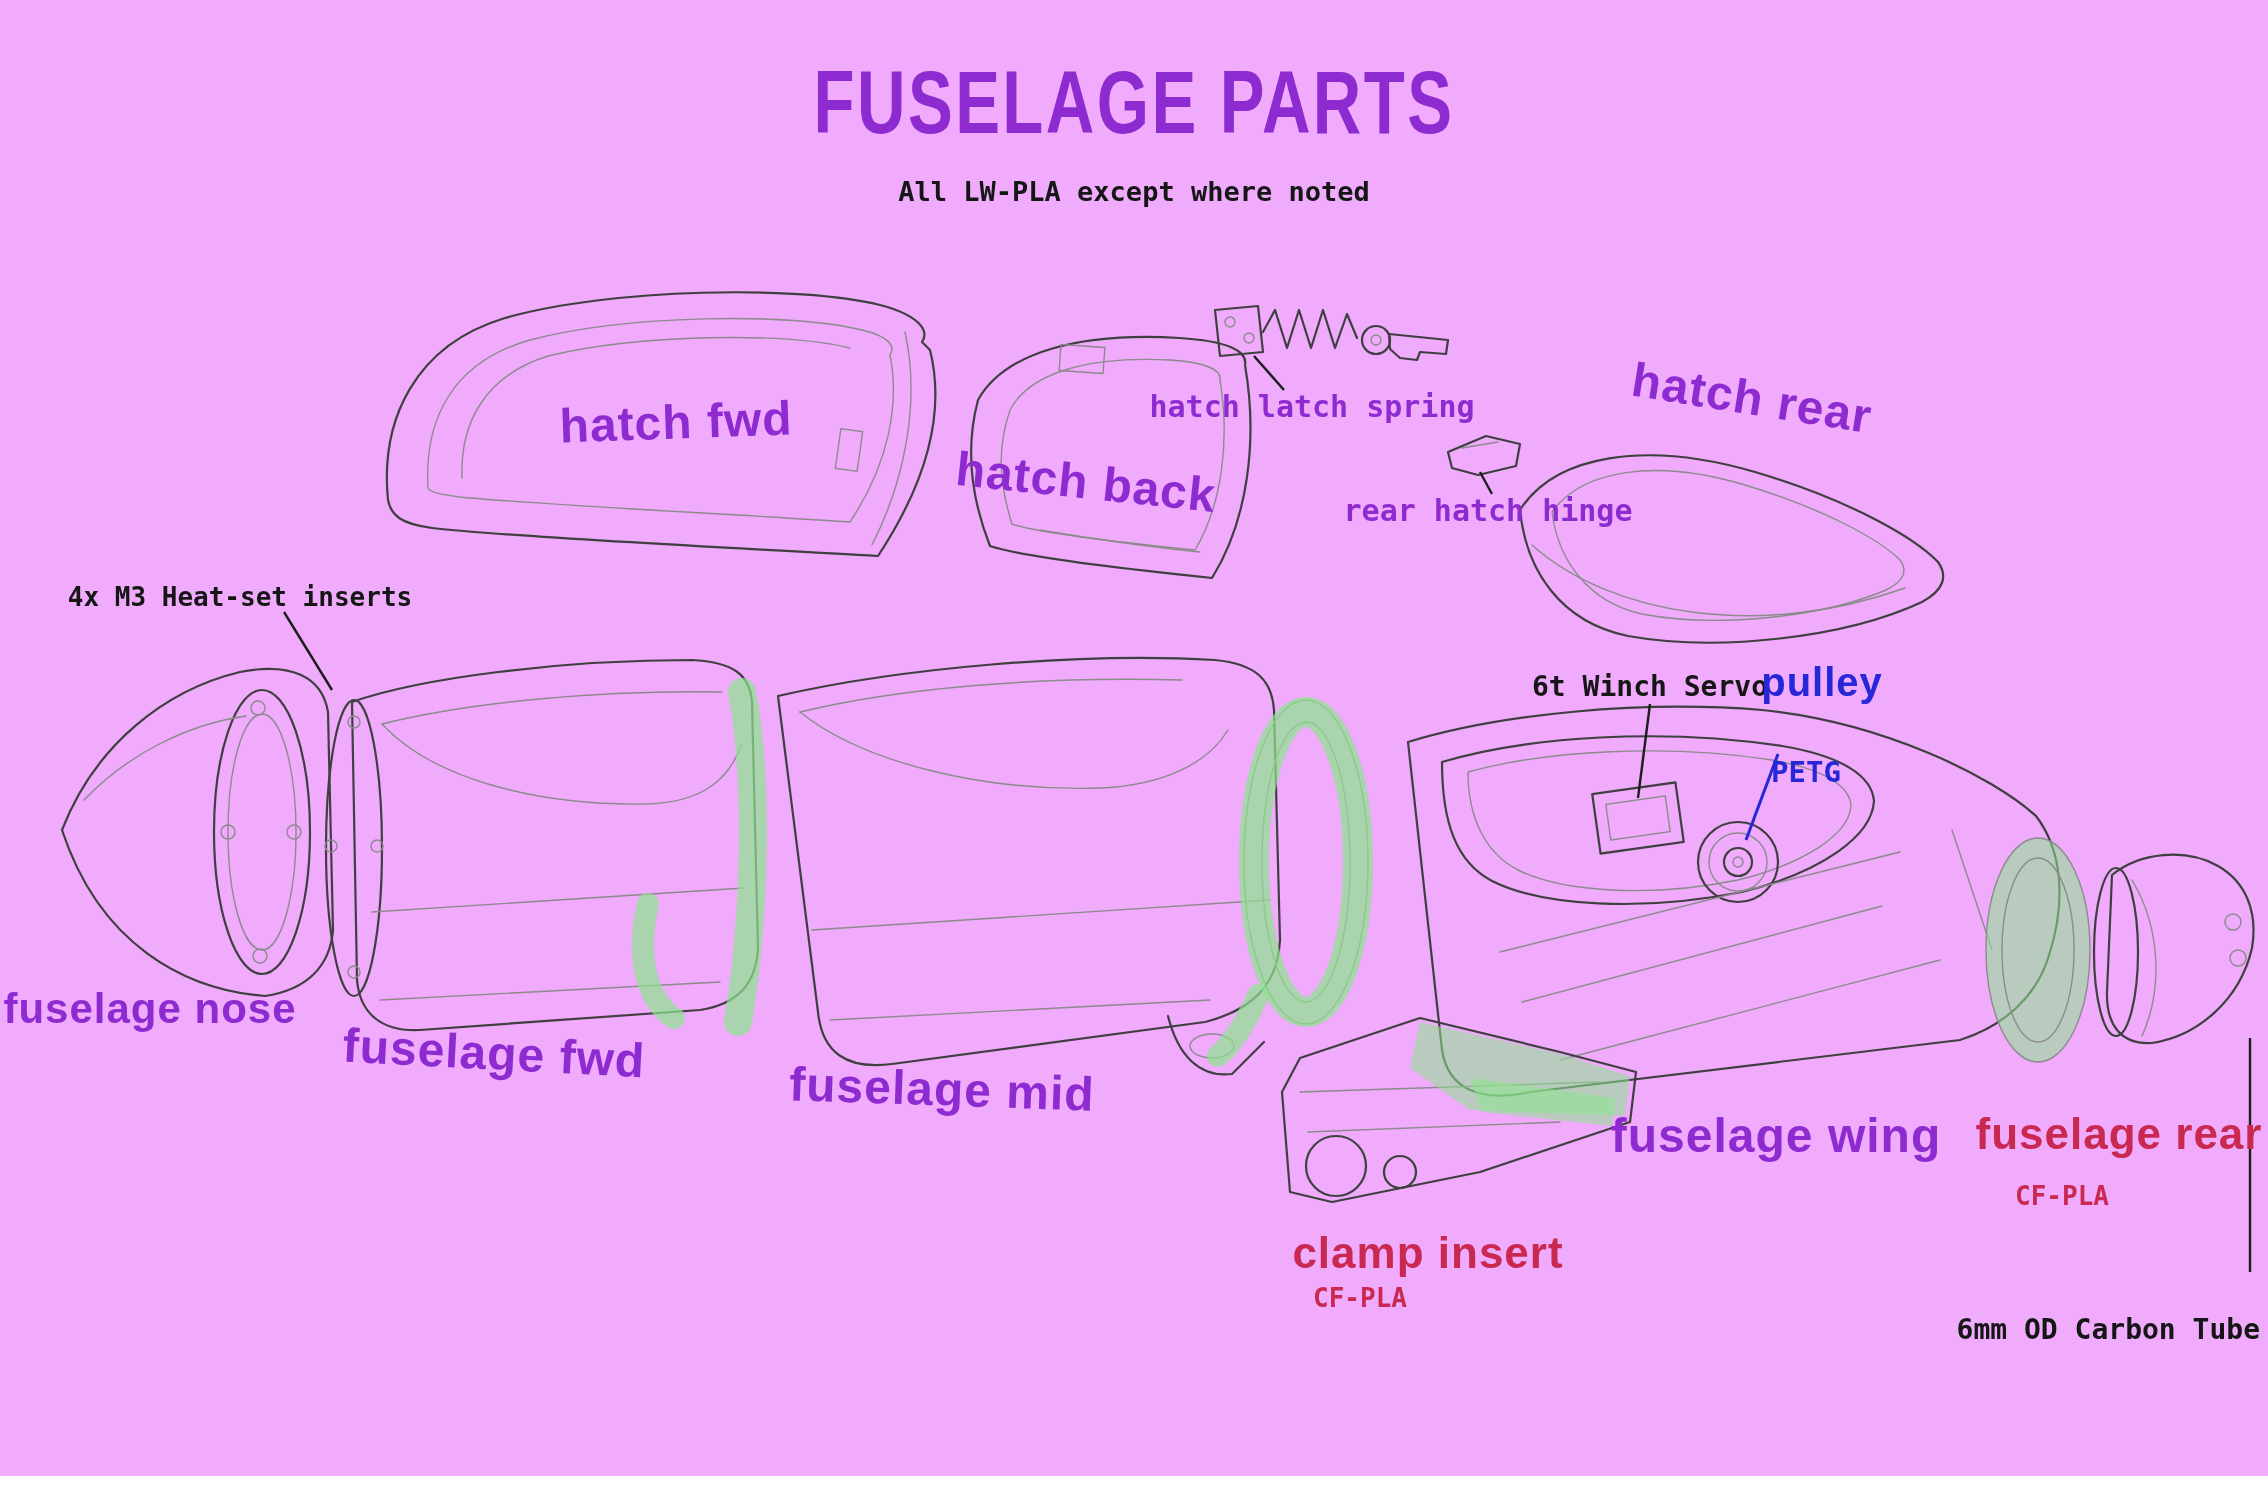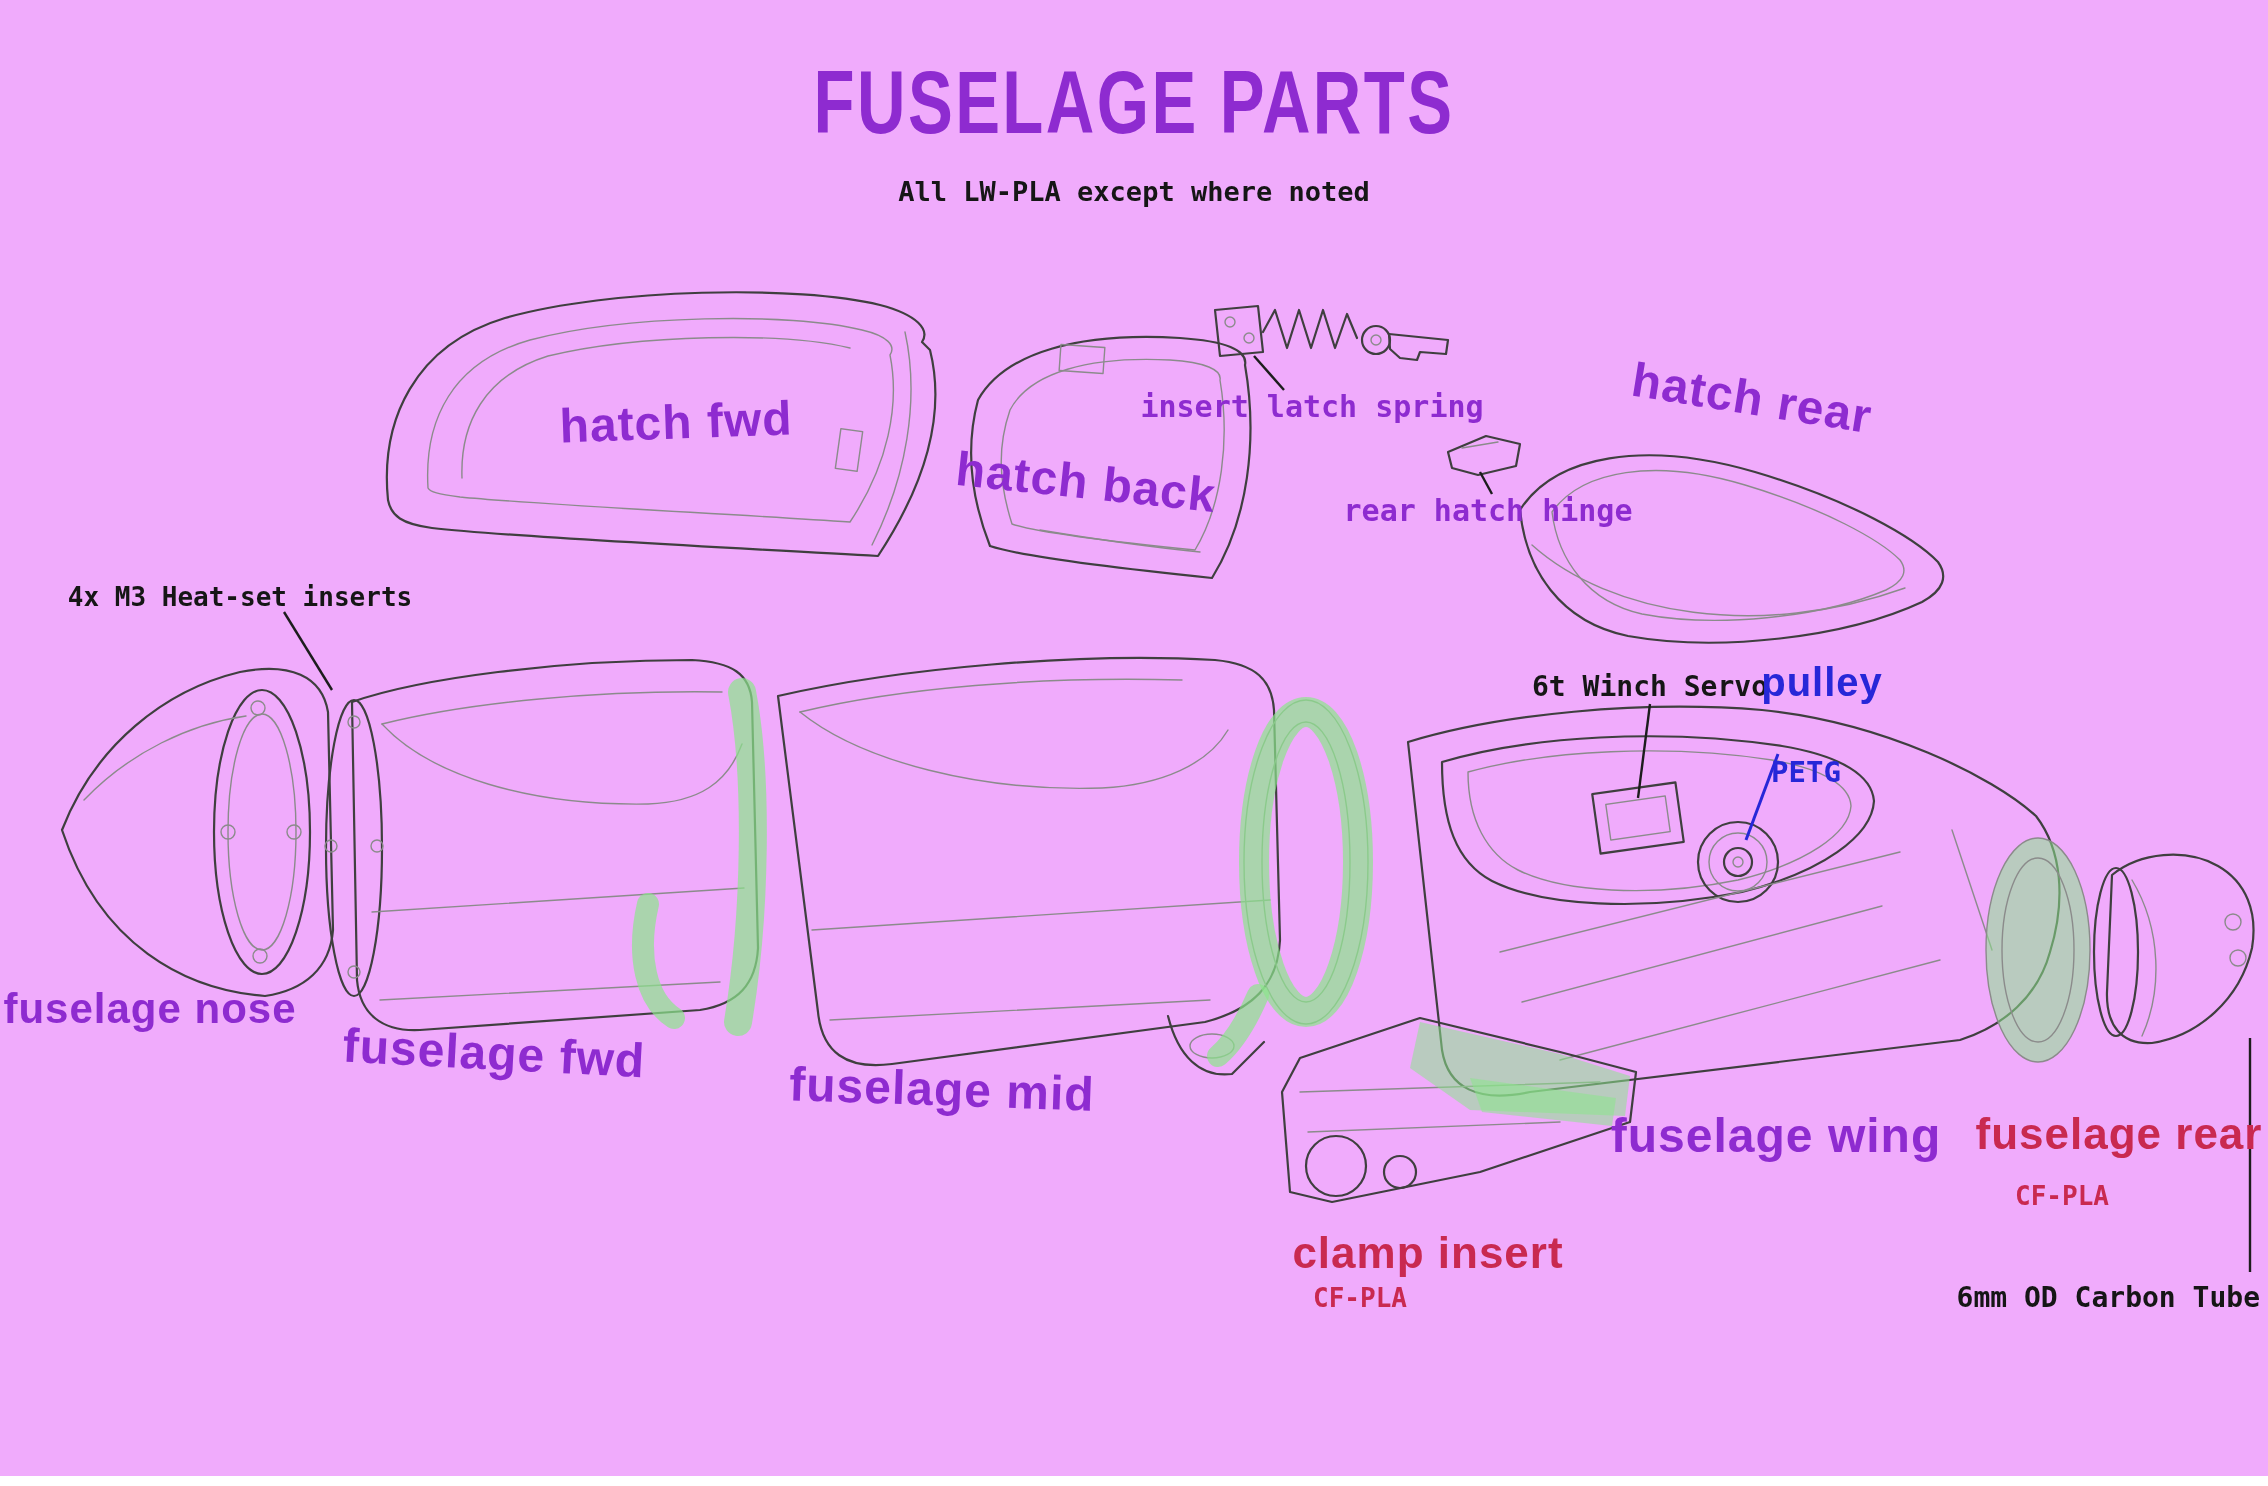--- a/index.html
+++ b/index.html
@@ -51,21 +51,21 @@
   .p-pulley{left:1822px;top:682px;font-size:40px;}
   .p-petg{left:1806px;top:772px;font-size:29px;}
   .p-nose{left:150px;top:1009px;font-size:42px;}
   .p-fwd {left:494px;top:1053px; transform:translate(-50%,-50%) rotate(3deg);}
   .p-mid {left:942px;top:1089px; transform:translate(-50%,-50%) rotate(2deg);}
   .p-wing{left:1776px;top:1135px;}
   .p-rear{left:2106px;top:1134px;font-size:44px;margin-left:13px;}
   .p-rear-mat{left:2062px;top:1196px;font-size:26px;}
   .p-clamp{left:1408px;top:1253px;font-size:44px;margin-left:20px;}
   .p-clamp-mat{left:1360px;top:1298px;font-size:26px;}
-  .p-tube{left:auto;right:8px;top:1297px;transform:translateY(-50%);text-align:right;}
+  .p-tube{left:auto;right:8px;top:1329px;transform:translateY(-50%);text-align:right;}
 </style>
 </head>
 <body>
 
 <div class="stage">
 
   <svg class="art" viewBox="0 0 2268 1486" width="2268" height="1486" xmlns="http://www.w3.org/2000/svg">
 
     <g>
       <path class="o" d="M388,500 C380,420 415,345 505,318 C610,288 800,285 880,305 C918,315 930,330 922,342 L930,350 C945,410 928,480 878,556 C740,548 520,538 432,528 C402,524 391,516 388,500 Z"></path>
@@ -189,21 +189,21 @@
     <path class="ld" d="M1284,390 L1254,356"></path>
     <path class="ld" d="M2250,1272 L2250,1038"></path>
     <path class="ld-b" d="M1778,754 L1746,840"></path>
   </svg>
 
   <div class="title">FUSELAGE PARTS</div>
   <div class="subtitle">All LW-PLA except where noted</div>
 
   <div class="lbl hand p-hatch-fwd">hatch fwd</div>
   <div class="lbl hand p-hatch-back">hatch back</div>
-  <div class="lbl hand-sm p-hatch-latch">insert latch spring</div>
+  <div class="lbl hand-sm p-hatch-latch">hatch latch spring</div>
   <div class="lbl hand p-hatch-rear">hatch rear</div>
   <div class="lbl hand-sm p-rear-hinge">rear hatch hinge</div>
 
   <div class="lbl tech p-inserts">4x M3 Heat-set inserts</div>
   <div class="lbl tech p-servo">6t Winch Servo</div>
   <div class="lbl hand blue p-pulley">pulley</div>
   <div class="lbl tech blue p-petg">PETG</div>
 
   <div class="lbl hand p-nose">fuselage nose</div>
   <div class="lbl hand p-fwd">fuselage fwd</div>

